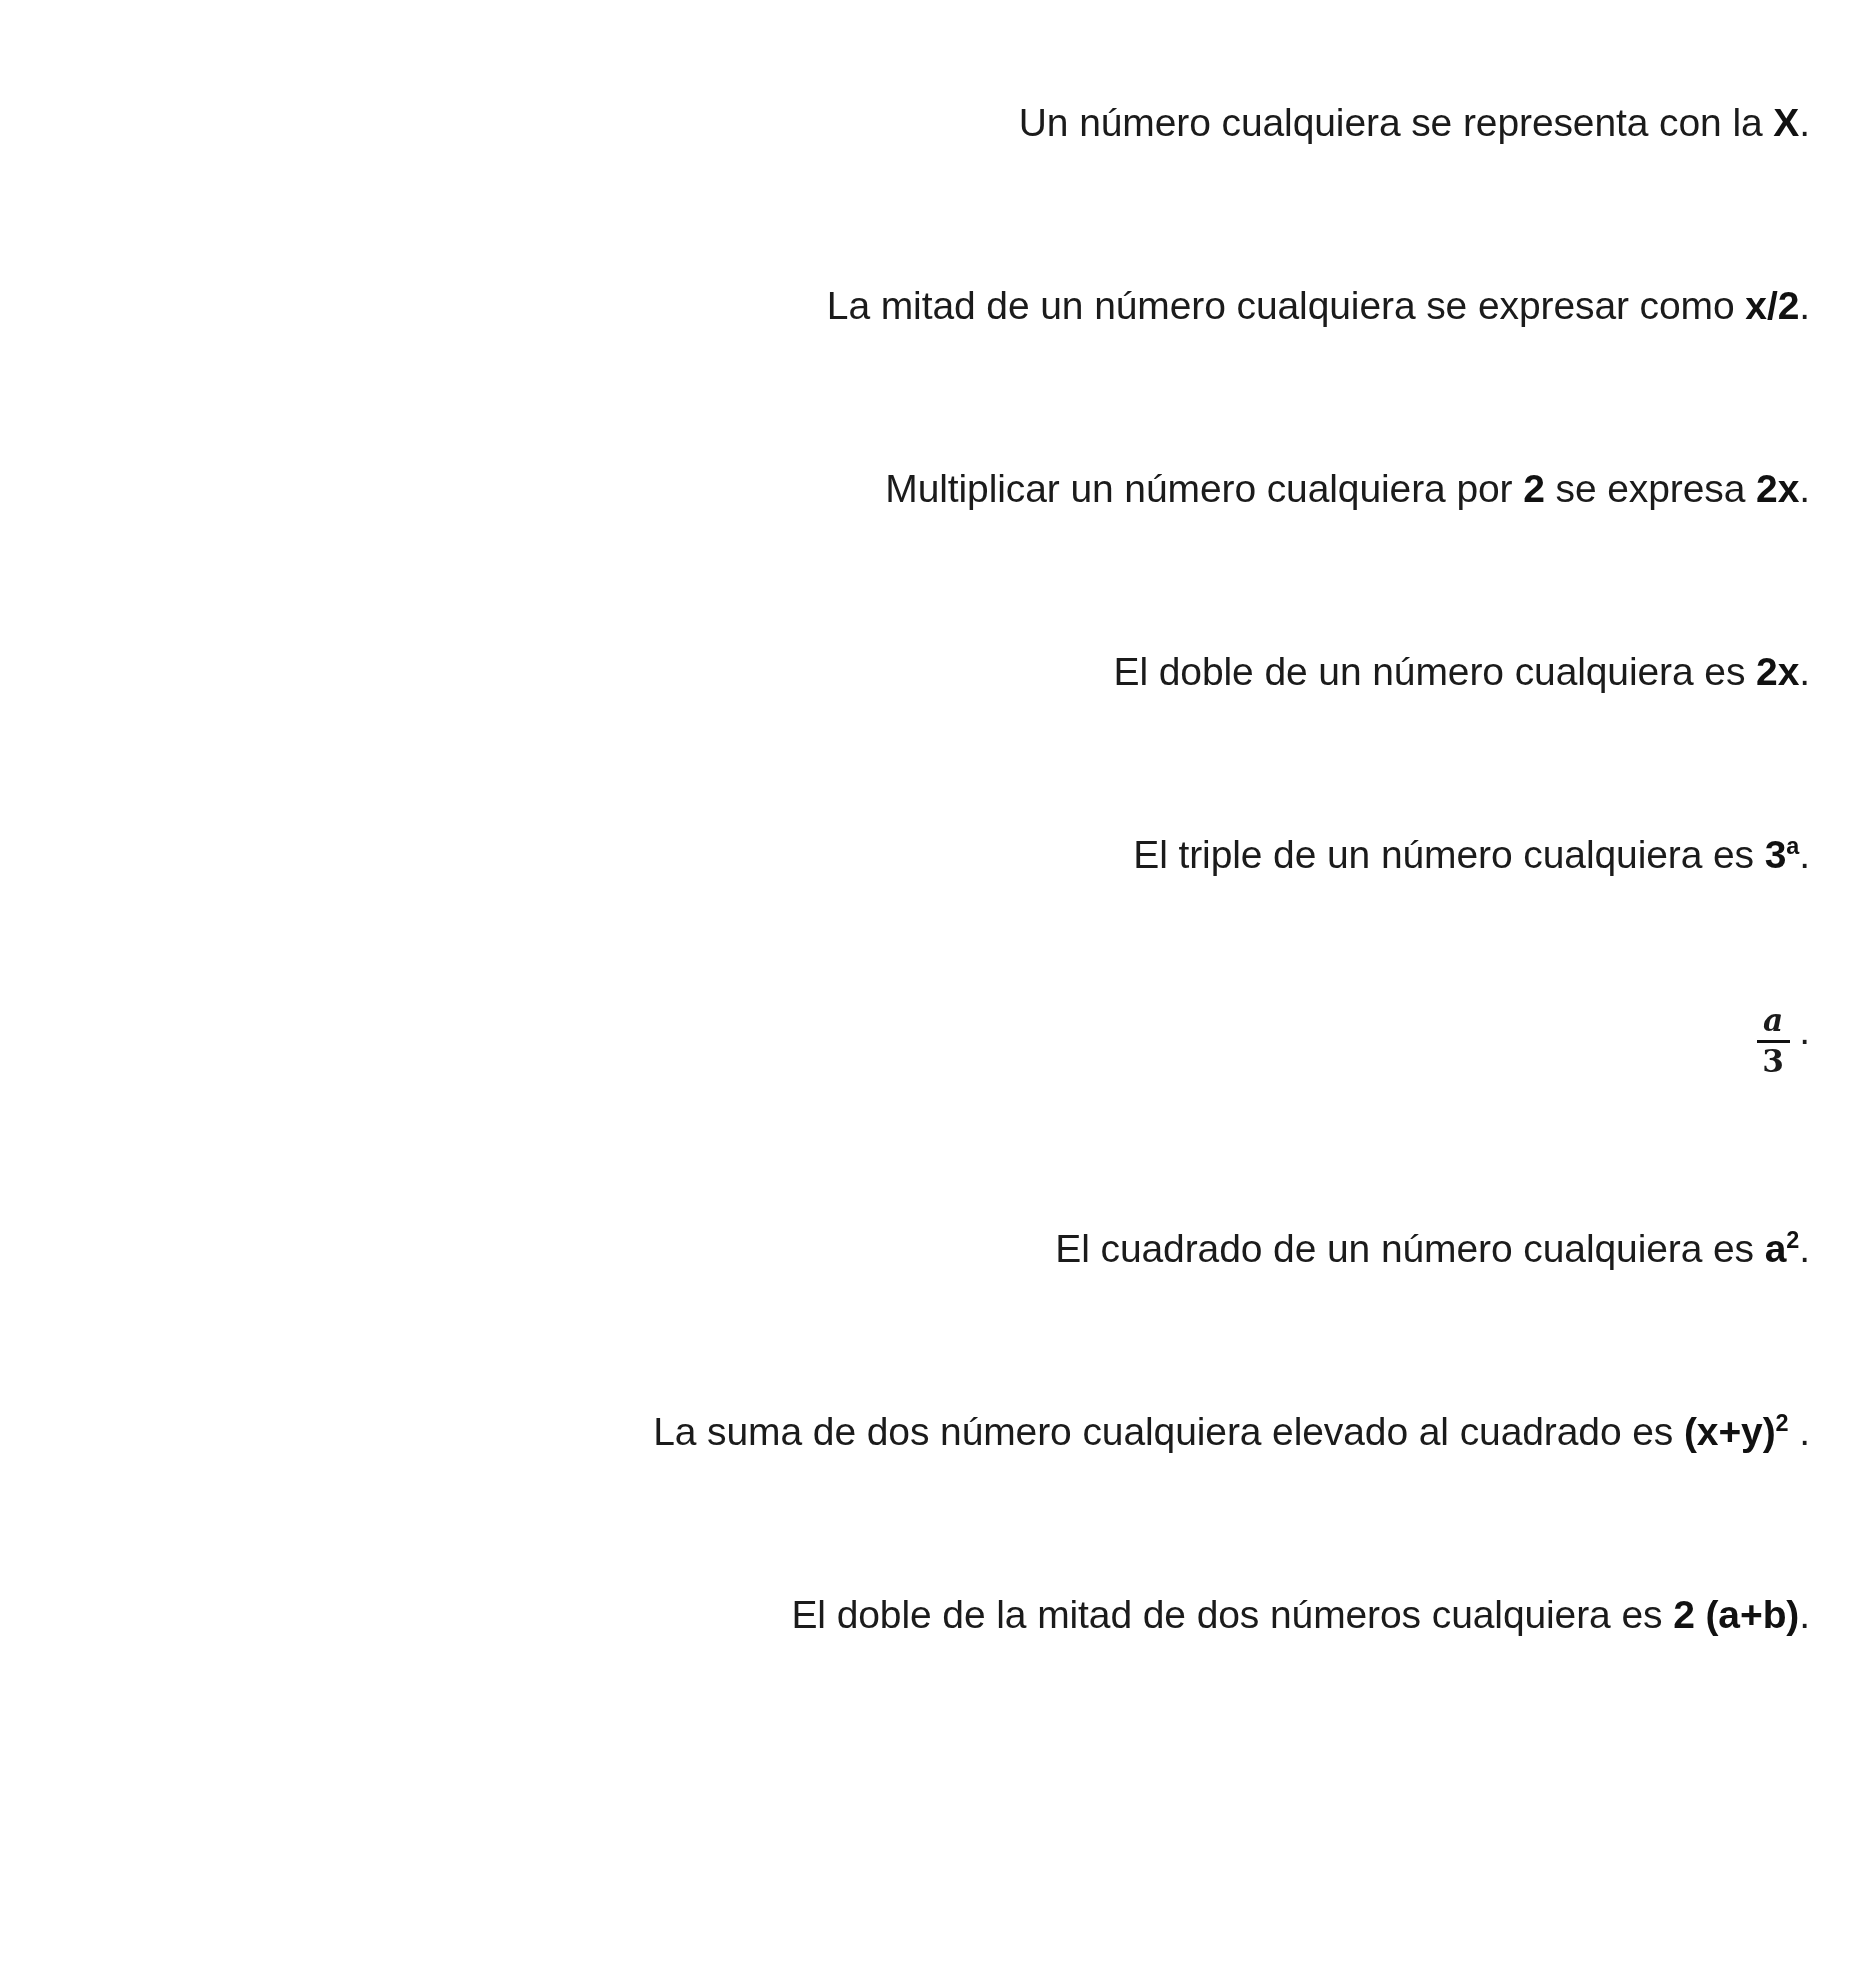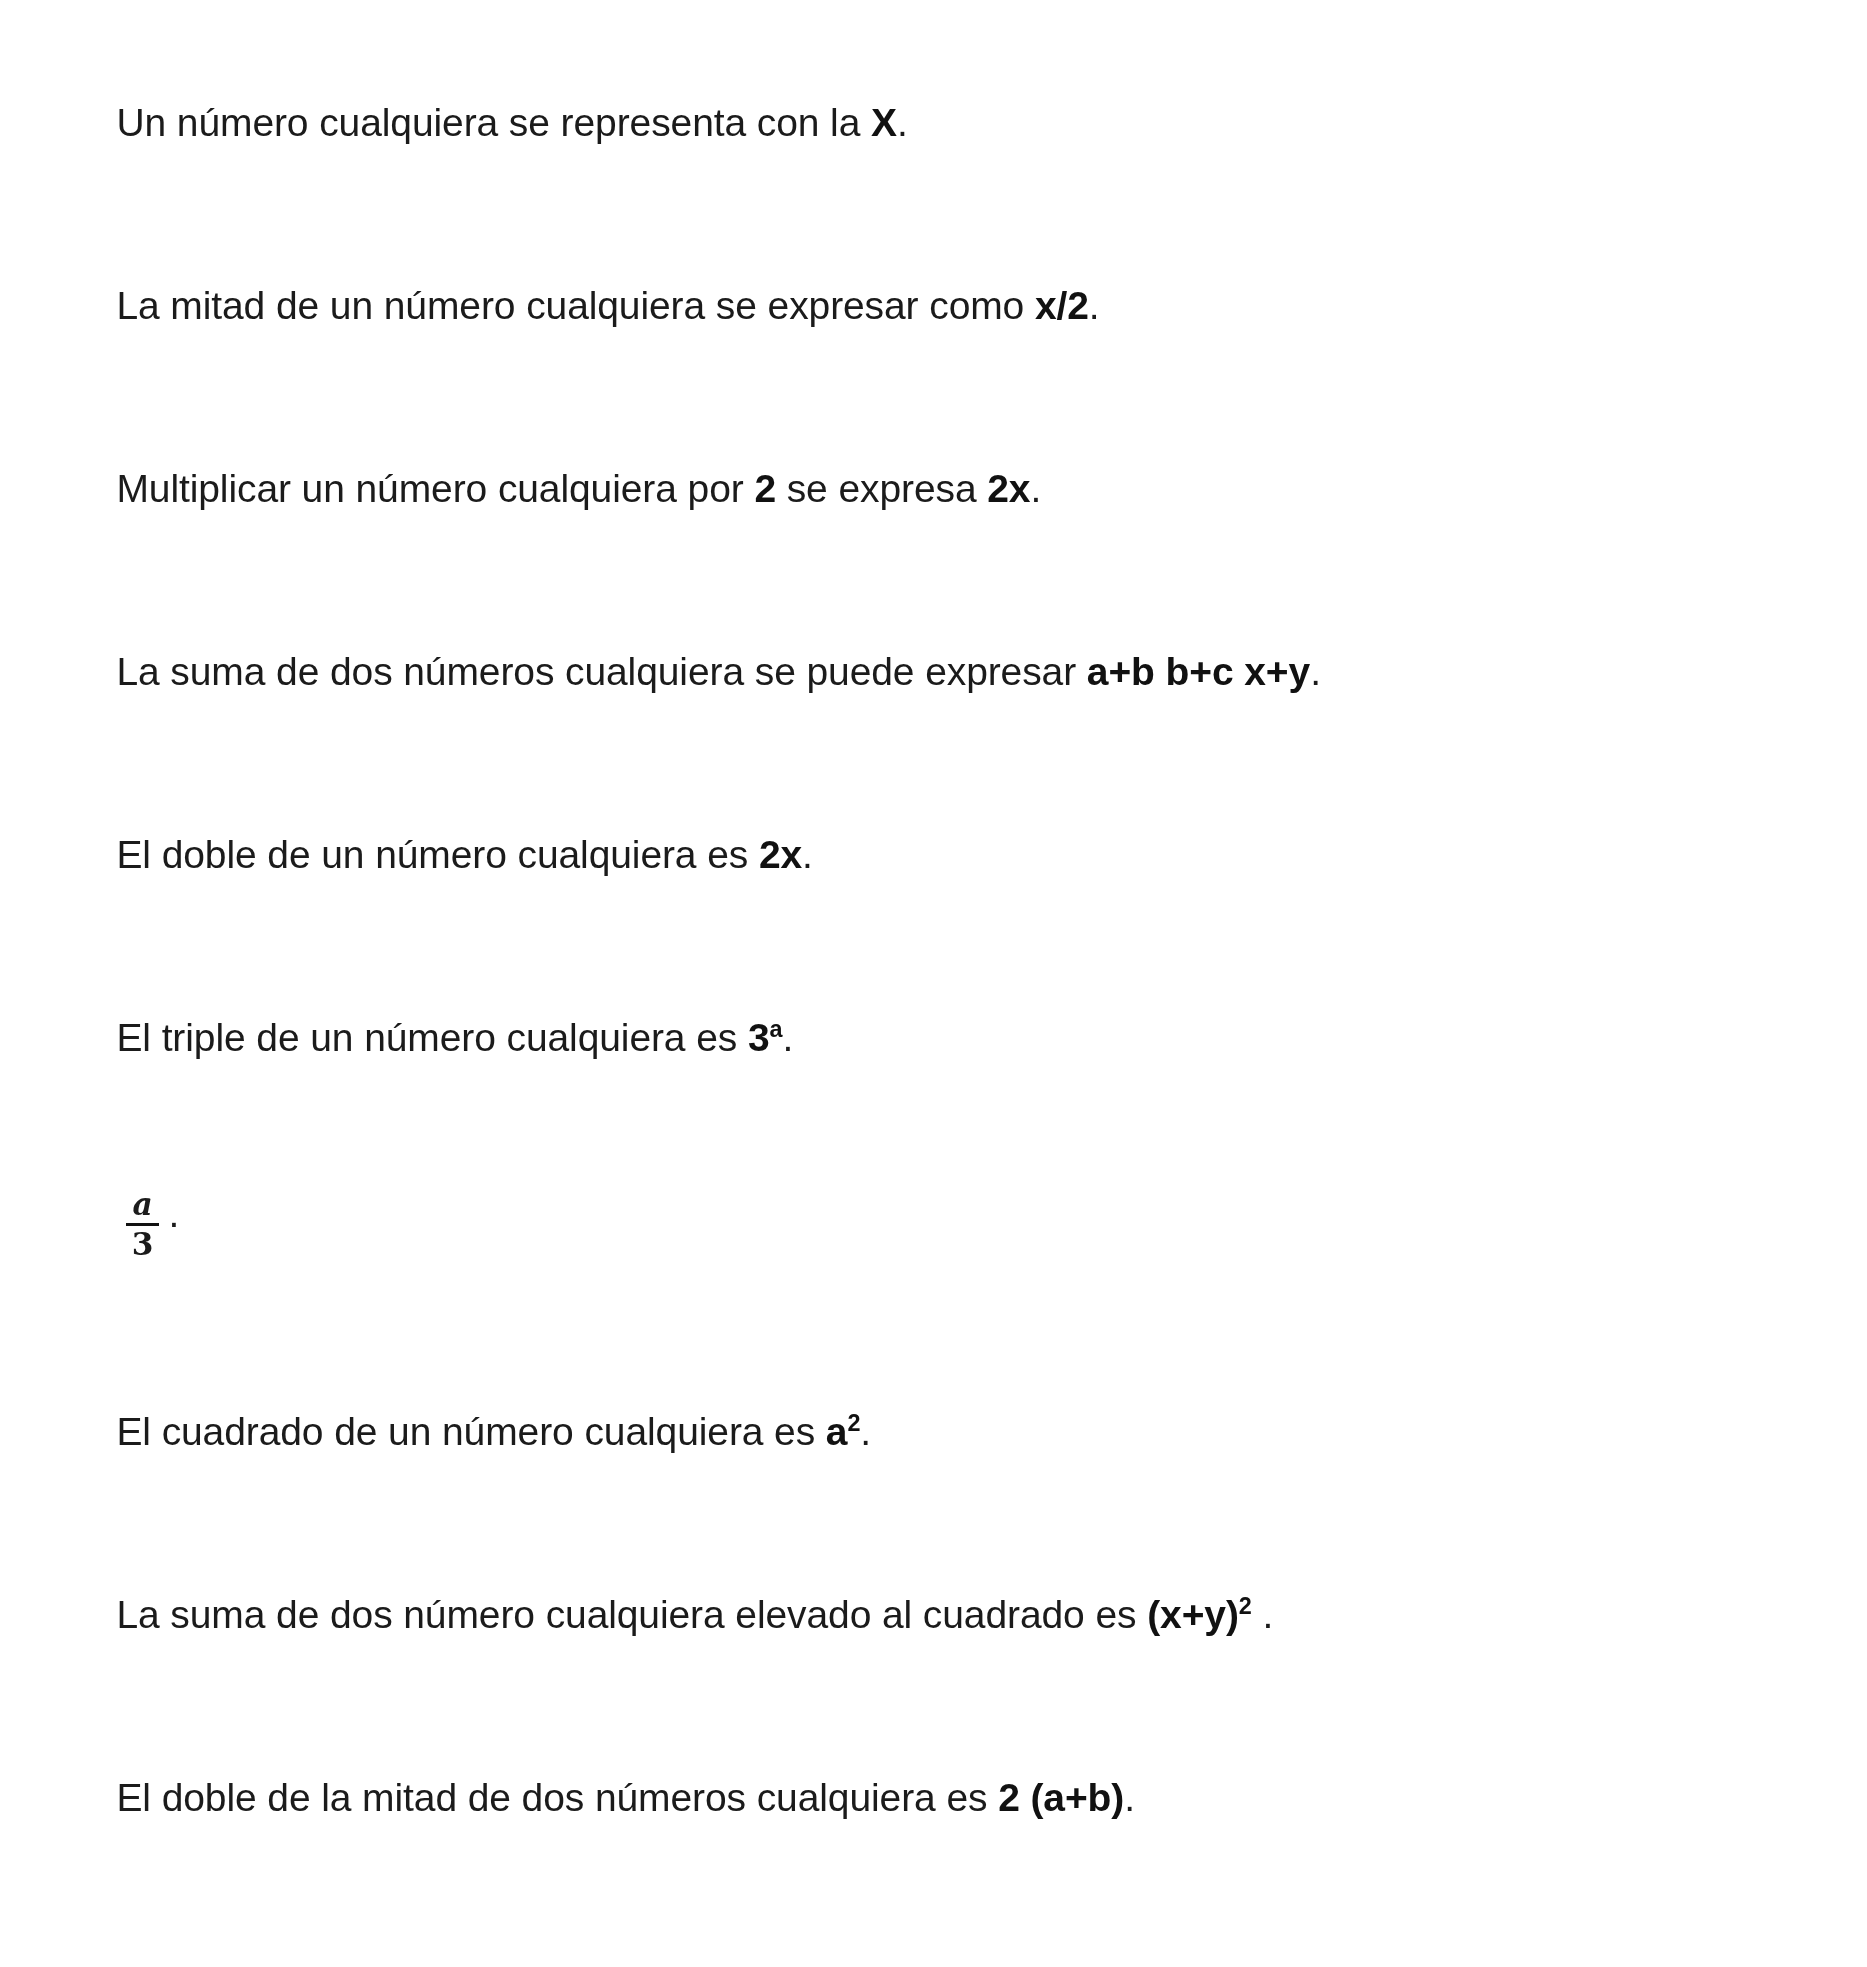--- a/index.html
+++ b/index.html
@@ -33,20 +33,21 @@
 
   .stmt {
     position: relative;
     font-size: 39px;
     line-height: 1.18;
     letter-spacing: -0.1px;
     color: #1b1b1b;
     margin: 0 0 45px 0;
     white-space: pre-wrap;
     word-break: normal;
+    text-align: right;
   }
 
   
   .stmt.tight-after { margin-bottom: 38px; }
   .stmt.frac-row    { margin-bottom: 42px; }
 
   .plain  { font-weight: 400; }
   .expr   { font-weight: 700; color: #111111; }
 
   .sup {
@@ -98,23 +99,20 @@
     </p>
 
     <p class="stmt">
       <span class="plain">La mitad de un número cualquiera se expresar como </span><span class="expr">x/2</span><span class="plain">.</span>
     </p>
 
     <p class="stmt">
       <span class="plain">Multiplicar un número cualquiera por </span><span class="expr">2</span><span class="plain"> se expresa </span><span class="expr">2x</span><span class="plain">.</span>
     </p>
 
-    <p class="stmt">
-      <span class="plain">La suma de dos números cualquiera se puede expresar </span><span class="expr">a+b b+c x+y</span><span class="plain">.</span>
-    </p>
 
     <p class="stmt">
       <span class="plain">El doble de un número cualquiera es </span><span class="expr">2x</span><span class="plain">.</span>
     </p>
 
     <p class="stmt tight-after">
       <span class="plain">El triple de un número cualquiera es </span><span class="expr">3</span><span class="expr sup">a</span><span class="plain">.</span>
     </p>
 
     <p class="stmt frac-row">

